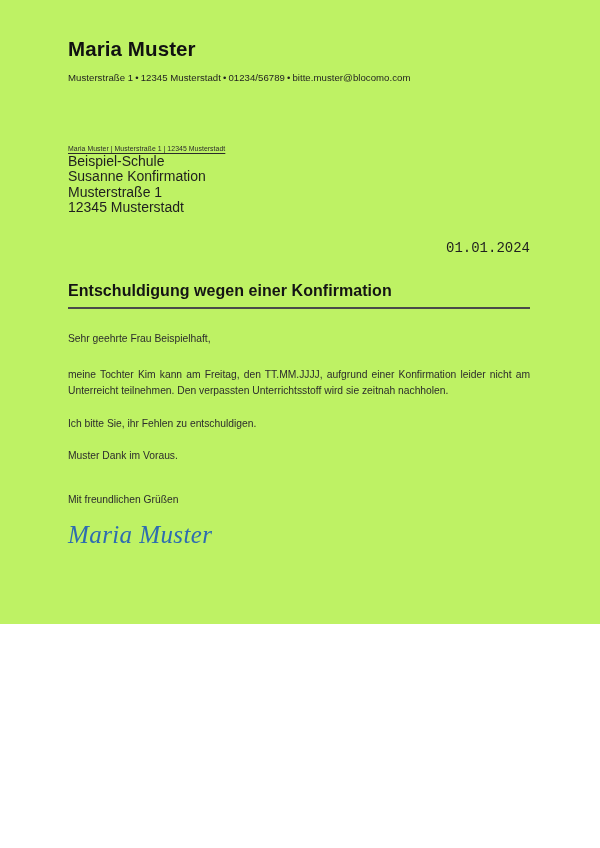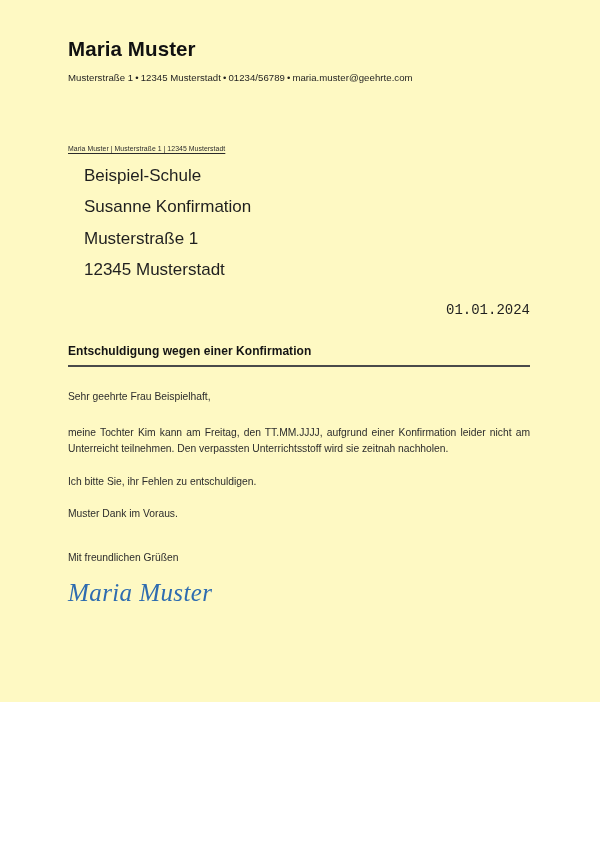--- a/index.html
+++ b/index.html
@@ -3,22 +3,22 @@
 <meta charset="utf-8">
 <style>
   html, body {
     margin: 0;
     padding: 0;
     background: #ffffff;
   }
   .page {
     position: relative;
     width: 600px;
-    height: 702px;
-    background: #fef9c3;
+    height: 624px;
+    background: #bef264;
     overflow: hidden;
     font-family: "Liberation Sans", sans-serif;
     color: #1a1a1a;
     -webkit-font-smoothing: antialiased;
   }
   .content {
     position: absolute;
     left: 68px;
     top: 0;
     width: 462px;
@@ -54,42 +54,42 @@
   .return-line {
     font-size: 6.9px;
     color: #2b2b2b;
     text-decoration: underline;
     text-underline-offset: 1.5px;
     letter-spacing: 0.05px;
     margin: 0 0 2px 0;
     white-space: nowrap;
   }
   .recipient-line {
-    font-size: 17px;
+    font-size: 14px;
     color: #1f1f1f;
     line-height: 15.6px;
-    margin: 16px;
+    margin: 0;
     white-space: nowrap;
   }
 
   
   .date-row {
     margin-top: 24px;
     text-align: right;
     font-size: 14px;
     color: #1f1f1f;
     font-family: Liberation Mono, monospace;
   }
 
   
   .subject-block {
     margin-top: 26px;
   }
   .subject-title {
-    font-size: 12px;
+    font-size: 16px;
     font-weight: bold;
     color: #141414;
     margin: 0 0 7px 0;
     letter-spacing: 0.05px;
   }
   .subject-rule {
     height: 1.6px;
     background: #4a4a4a;
     width: 100%;
   }
@@ -129,21 +129,21 @@
   }
 </style>
 </head>
 <body>
 
 <div class="page">
   <div class="content">
 
     <div class="letterhead">
       <h1 class="sender-name">Maria Muster</h1>
-      <p class="sender-contact"><span>Musterstraße 1</span><span class="sep">•</span><span>12345 Musterstadt</span><span class="sep">•</span><span>01234/56789</span><span class="sep">•</span><span>maria.muster@geehrte.com</span></p>
+      <p class="sender-contact"><span>Musterstraße 1</span><span class="sep">•</span><span>12345 Musterstadt</span><span class="sep">•</span><span>01234/56789</span><span class="sep">•</span><span>bitte.muster@blocomo.com</span></p>
     </div>
 
     <div class="recipient-block">
       <div class="return-line">Maria Muster | Musterstraße 1 | 12345 Musterstadt</div>
       <div class="recipient-line">Beispiel-Schule</div>
       <div class="recipient-line">Susanne Konfirmation</div>
       <div class="recipient-line">Musterstraße 1</div>
       <div class="recipient-line">12345 Musterstadt</div>
     </div>
 

